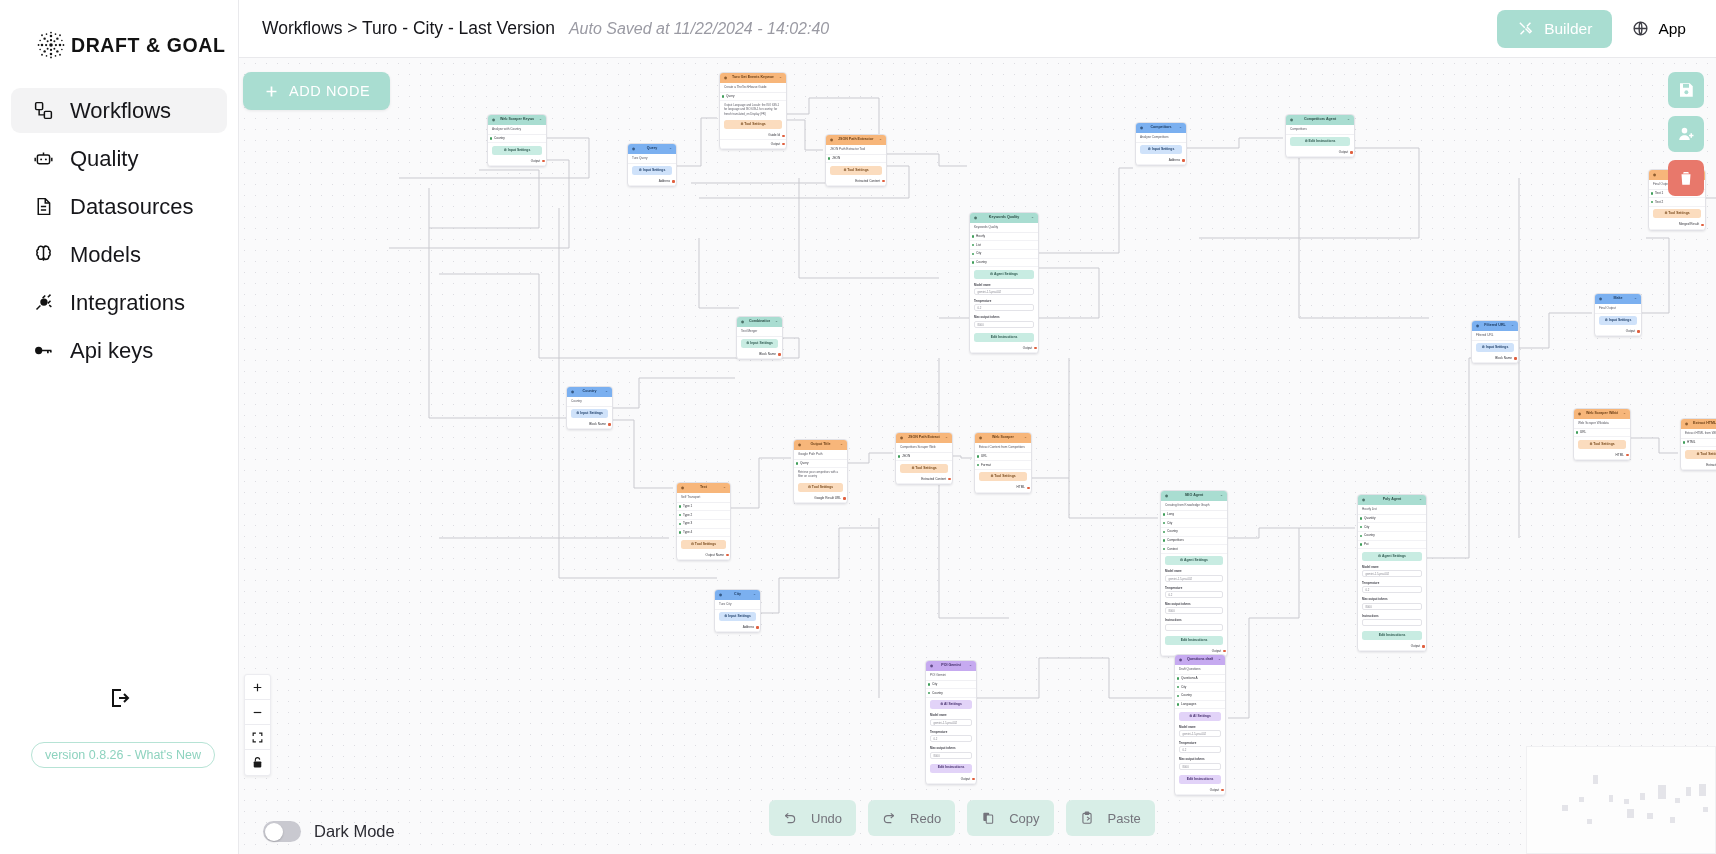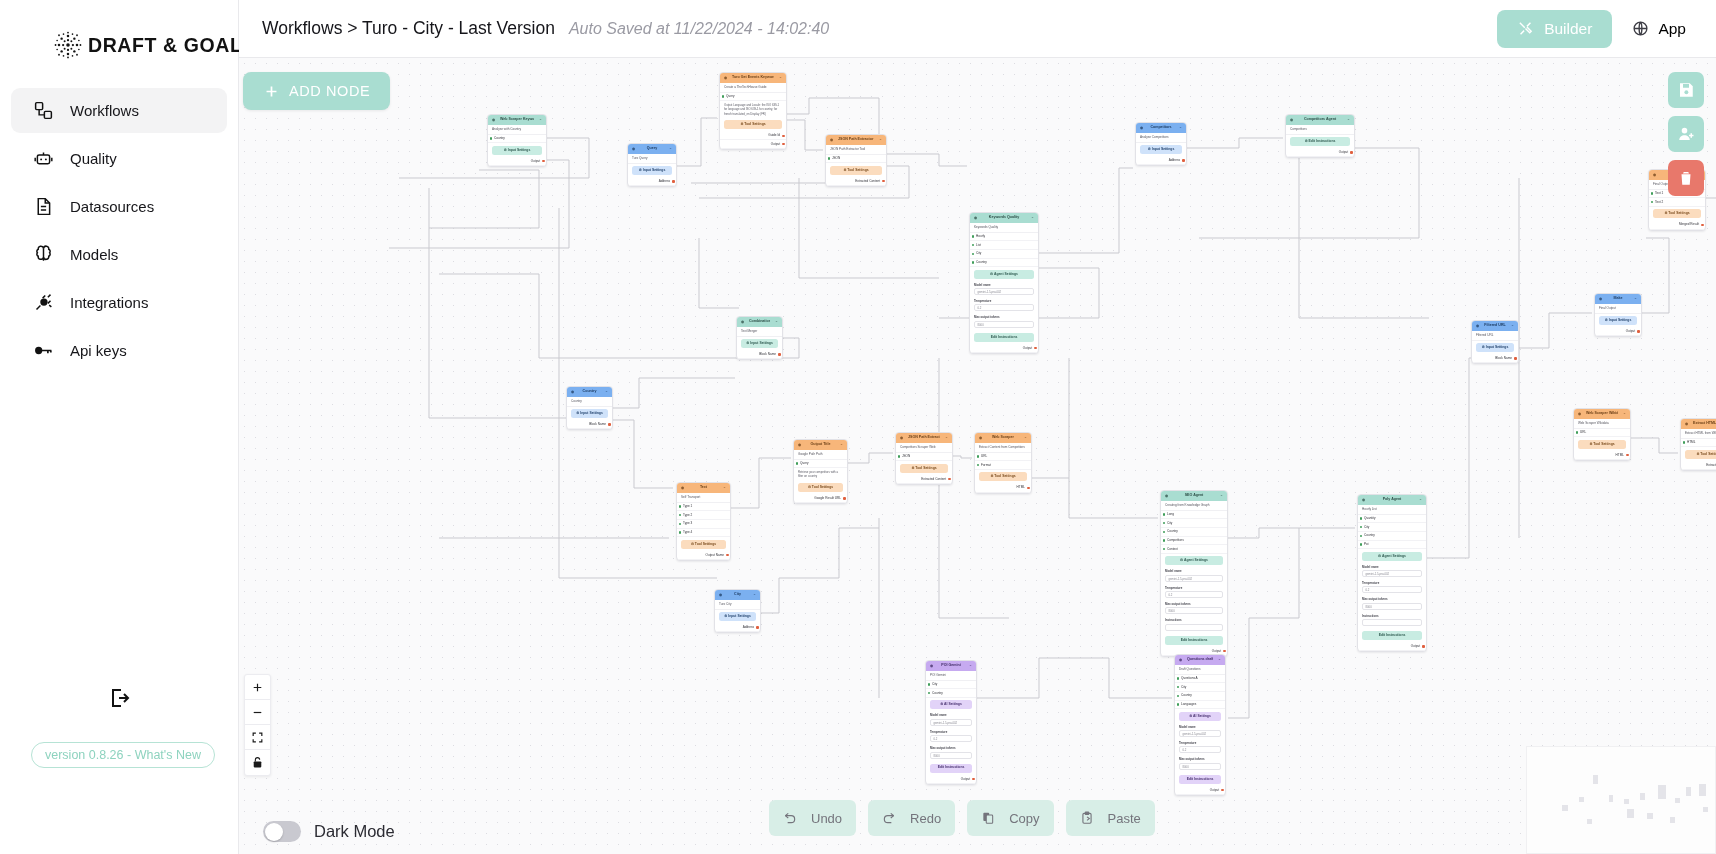--- a/index.html
+++ b/index.html
@@ -10,31 +10,31 @@
     overflow: hidden;
   }
   #app { position: relative; width: 1716px; height: 854px; display: flex; }
 
   
   #sidebar {
     width: 239px; height: 854px; background: #ffffff;
     border-right: 1px solid #e9e9ec;
     position: relative; flex: 0 0 239px;
   }
-  .brand { display: flex; align-items: center; gap: 5px; padding: 30px 0 0 36px; margin-left: 17px; }
+  .brand { display: flex; align-items: center; gap: 5px; padding: 30px 0 0 36px; }
   .brand-logo { width: 30px; height: 30px; flex: 0 0 30px; }
   .brand-name {
     font-size: 19.5px; font-weight: 700; letter-spacing: 0.6px; color: #121212;
     white-space: nowrap;
   }
   .nav { margin-top: 28px; padding: 0 11px; }
   .nav-item {
     display: flex; align-items: center; gap: 16px;
     height: 45px; padding: 0 22px; border-radius: 9px;
-    color: #16161a; font-size: 15px; cursor: pointer;
+    color: #16161a; font-size: 22px; cursor: pointer;
     margin-bottom: 3px;
   }
   .nav-item.active { background: #f3f3f4; }
   .nav-ico { width: 21px; height: 21px; flex: 0 0 21px; display: block; }
   .logout-wrap { position: absolute; left: 0; top: 681px; width: 239px; display: flex; justify-content: center; }
   .logout-btn { width: 34px; height: 34px; display: flex; align-items: center; justify-content: center; cursor: pointer; }
   .version-pill {
     position: absolute; left: 31px; top: 742px;
     border: 1px solid #b6e3d5; color: #8ed3bf; background: #fff;
     font-size: 12.5px; padding: 5px 13px; border-radius: 14px; white-space: nowrap;

